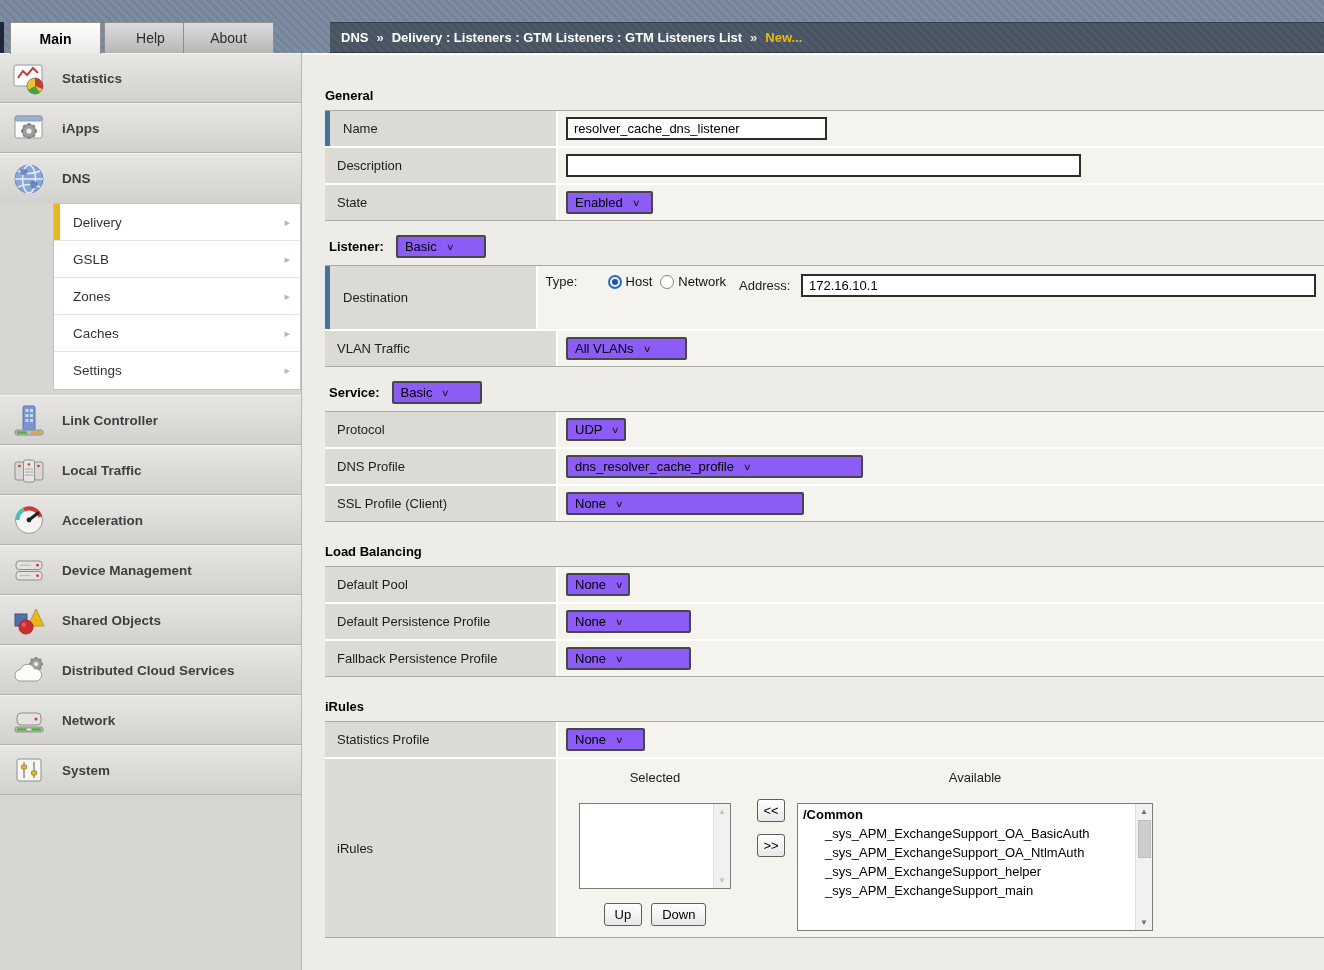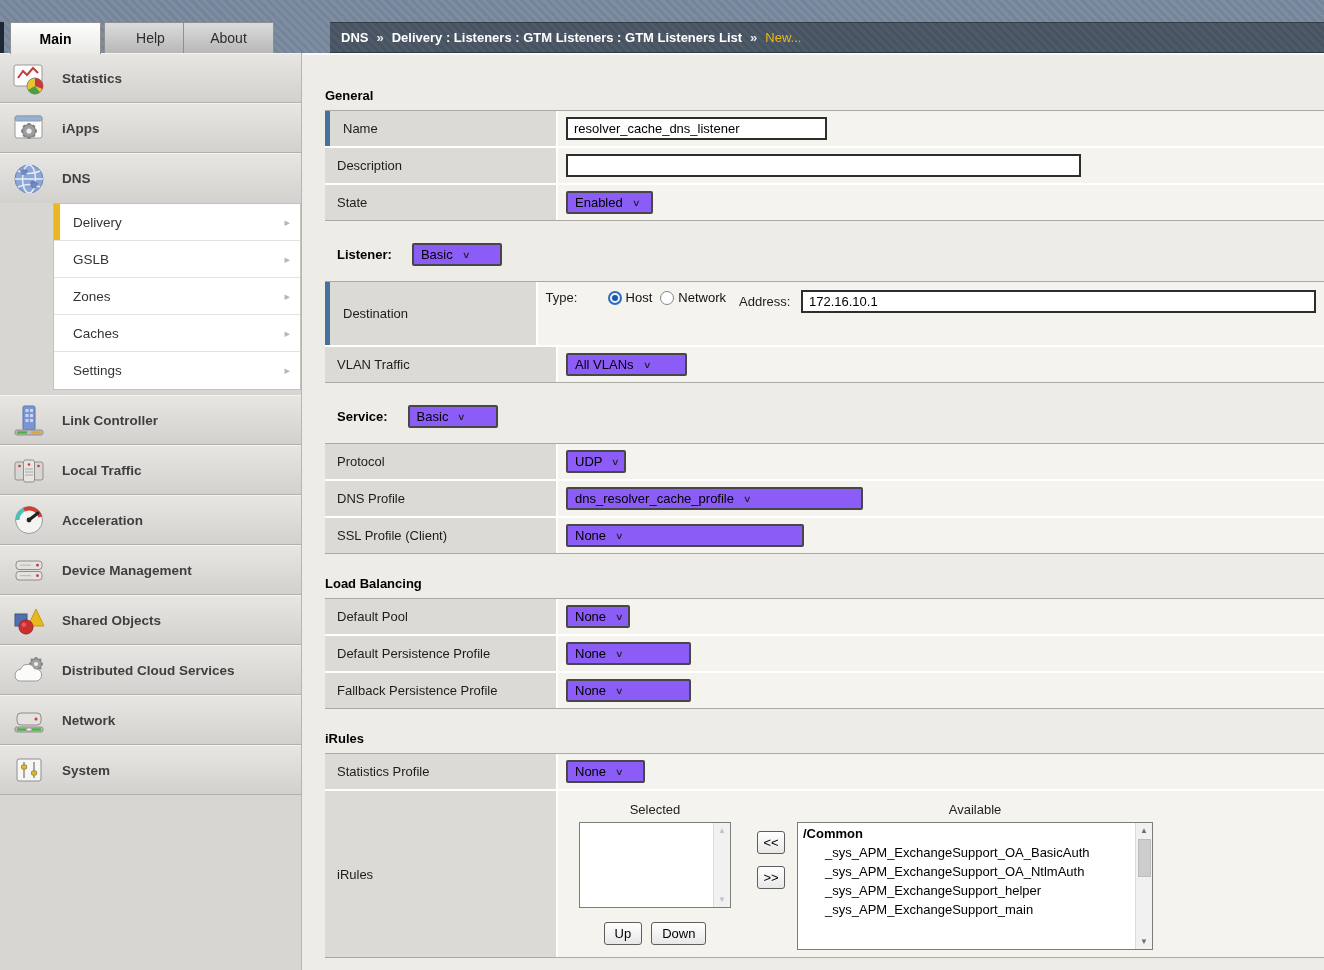--- a/index.html
+++ b/index.html
@@ -16,21 +16,21 @@
   .tab.active { left:10px; width:91px; background:linear-gradient(#fefefe,#e9e9e6);
     font-weight:bold; color:#000; height:32px; z-index:3; }
   .tab.t1 { left:104px; width:93px; background:linear-gradient(#dcdcdc,#b7b7b7); }
   .tab.t2 { left:183px; width:91px; background:linear-gradient(#dcdcdc,#b7b7b7); }
   .breadcrumb-bar { position:absolute; left:330px; top:22px; width:994px; height:31px;
     background:repeating-linear-gradient(45deg,#4e5a68 0 3px,#475361 3px 6px);
     border-top:1px solid #333d49; border-bottom:1px solid #333d49;
     display:flex; align-items:center; padding-left:11px; font-size:13px; font-weight:bold;
     color:#fff; gap:8px; white-space:nowrap; }
   .crumb-sep { color:#e8e8e8; font-size:13px; }
-  .crumb-new { font-weight:normal;text-align:right; }
+  .crumb-new { font-weight:bold;text-align:right; }
 
   
   .sidebar { position:absolute; left:0; top:53px; width:302px; height:917px;
     background:#d7d6d2; border-right:1px solid #b6b5b1; }
   .nav-group { height:50px; display:flex; align-items:center; padding-left:11px;
     background:linear-gradient(#e7e6e2,#d2d1cd); border-top:1px solid #f4f3f1;
     border-bottom:1px solid #b2b1ad; cursor:pointer; }
   .nav-icon { width:36px; height:36px; flex:0 0 36px; }
   .nav-label { margin-left:15px; font-weight:bold; font-size:13.5px; color:#3f3f3f; }
   .submenu { margin:0 0 5px 53px; width:248px; background:#fff; border:1px solid #c3c2be; }
@@ -41,21 +41,21 @@
     width:6px; background:#eab723; }
   .sub-arrow { margin-left:auto; margin-right:10px; color:#b6b6b2; font-size:11px; }
 
   
   .content { position:absolute; left:303px; top:53px; width:1021px; height:917px;
     background:#edece7; border-top:2px solid #fbfaf8; }
   .form-area { margin-left:22px; width:999px; }
   .section-title { font-size:13px; font-weight:bold; color:#000; margin:0 0 7px 0; }
   .mt1 { margin-top:33px; } .mt2 { margin-top:14px; } .mt3 { margin-top:22px; }
   .inline-head { display:flex; align-items:center; gap:8px; margin-bottom:7px; }
-  .inline-head .section-title { margin:12px; }
+  .inline-head .section-title { margin:4px; }
 
   .ftable { width:999px; border-top:1px solid #aba9a4; border-bottom:1px solid #aba9a4; }
   .frow { display:flex; border-bottom:2px solid #fff; min-height:35px; }
   .frow:last-child { border-bottom:none; }
   .fcell-label { width:233px; background:#dbdad5; display:flex; align-items:center;
     padding-left:12px; font-size:13px; color:#1d1d1d; position:relative;
     border-right:2px solid #fff; }
   .fcell-label.required::before { content:""; position:absolute; left:0; top:0; bottom:0;
     width:5px; background:#44719f; }
   .fcell-label.required span { margin-left:6px; }
@@ -80,21 +80,21 @@
   .radio-label { font-size:13px; color:#111; margin-right:8px; }
 
   .btn { display:inline-flex; align-items:center; justify-content:center;
     border:1px solid #5e5e5e; border-radius:3px; background:linear-gradient(#ffffff,#e7e7e7);
     font-size:13px; color:#000; height:23px; padding:0 10px; cursor:pointer; font-family:inherit; }
 
   
   .irules-cell { align-items:flex-start; padding-top:11px; }
   .dual { display:flex; }
   .dcol { display:flex; flex-direction:column; align-items:center; }
-  .lb-head { font-size:13px; color:#222; margin-bottom:5px; }
+  .lb-head { font-size:13px; color:#222; margin-bottom:18px; }
   .listbox { background:#fff; border:1px solid #7c7c7c; position:relative; overflow:hidden; }
   .lb-sel { width:152px; height:86px; }
   .lb-av { width:356px; height:128px; }
   .sbar { position:absolute; right:0; top:0; bottom:0; width:17px; background:#f1f1f1;
     border-left:1px solid #dcdcdc; display:flex; flex-direction:column; align-items:center; }
   .sarrow { font-size:8px; height:15px; line-height:15px; width:100%; text-align:center; }
   .sarrow.dim { color:#c3c3c3; } .sarrow.dark { color:#6e6e6e; }
   .sarrow.bottom { margin-top:auto; }
   .sthumb { width:13px; height:38px; background:#cdcdcd; border:1px solid #bdbdbd; margin-top:1px; }
   .av-items { padding:1px 20px 0 5px; }

